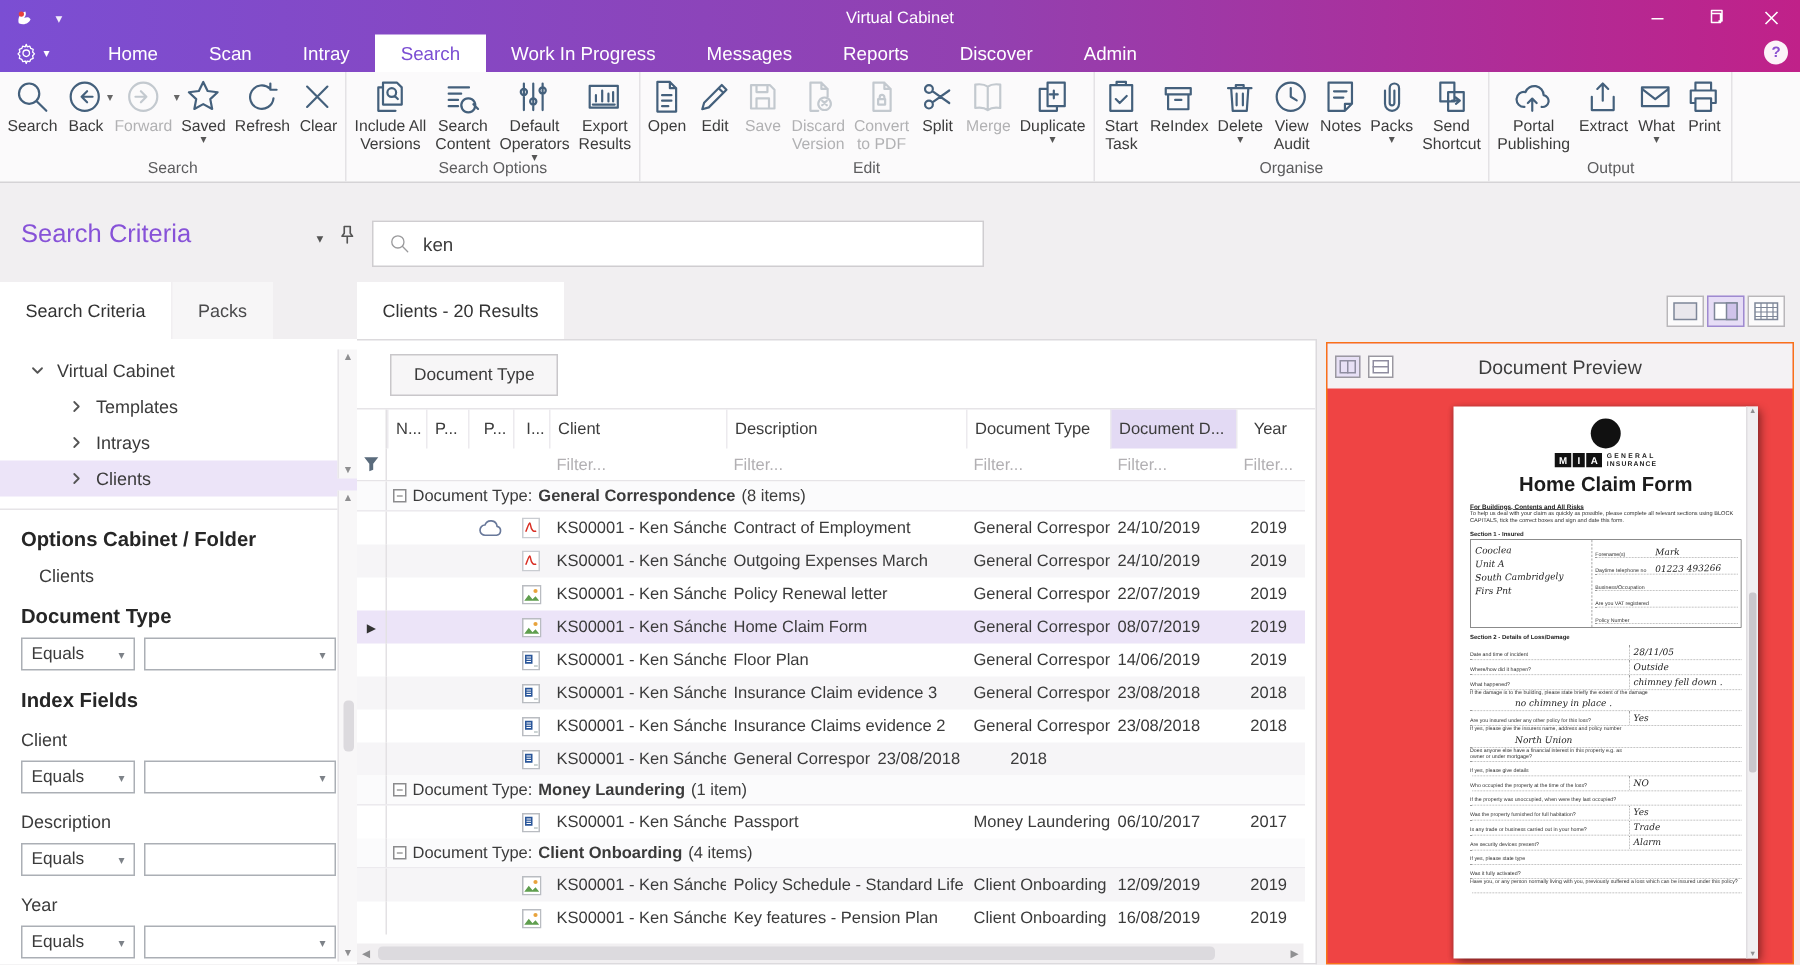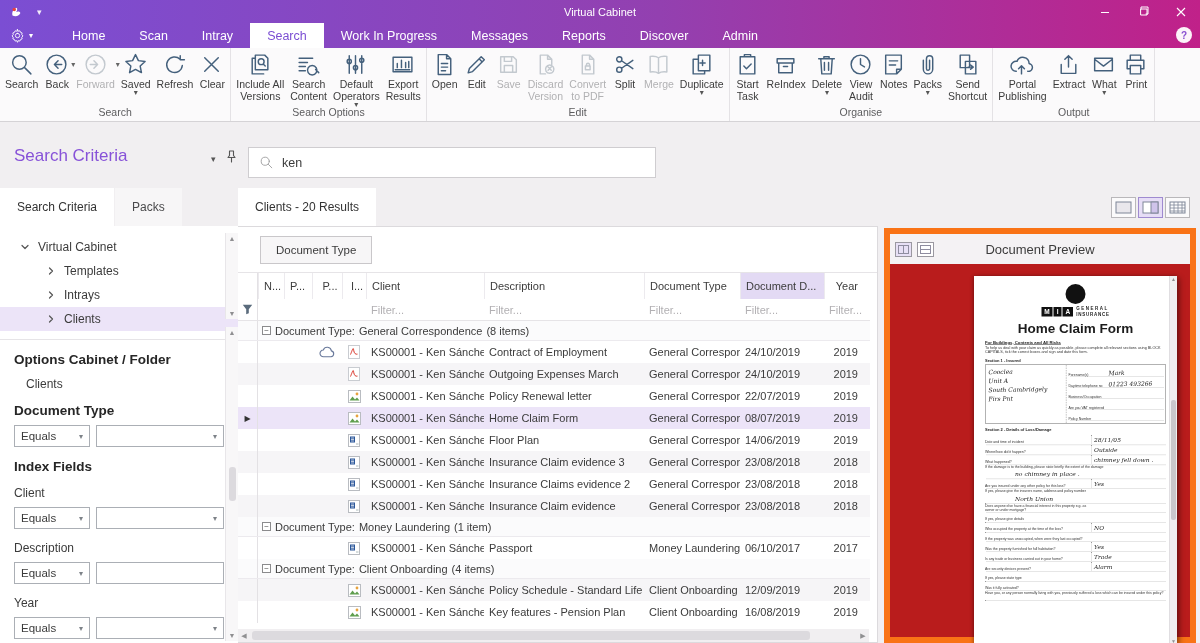--- a/index.html
+++ b/index.html
@@ -97,35 +97,35 @@
   .c-dtype { width:96px; padding-left:5px; } .c-ddate { width:84px; padding-left:5px; } .c-year { width:44px; justify-content:flex-end; padding-right:10px; }
   .hdr { height:26px; color:#3c3c3c; }
   .hdr .gcell { border-left:1px solid #eceaee; padding-left:5px; }
   .hdr .c-strip { border-left:none; }
   .hdr .sorted { background:#e3daf4; }
   .hdr .sortmark { font-size:8px; color:#444; margin-left:6px; }
   .filterrow { height:22px; border-bottom:1px solid #e6e4e7; color:#b2b0b3; }
   .grouprow { height:20px; background:#fbfbfc; border-bottom:1px solid #eceaee; }
   .grouprow .gtext { display:flex; align-items:center; gap:4px; padding-left:4px; }
   .collapse-box { width:9px; height:9px; border:1px solid #8b8b8d; font-size:8px; line-height:7px; text-align:center; color:#555; background:#fff; }
-  .grouprow b { font-weight:normal; }
+  .grouprow b { font-weight:bold; }
   .datarow.alt { background:#f6f5f7; }
   .datarow.selected { background:#ece4f8; }
   .rowptr { font-size:8px; color:#333; }
   .hscroll { position:absolute; left:0; right:8px; bottom:0; height:13px; background:#f1eff1; display:flex; align-items:center; }
   .hscroll .harrow { width:12px; text-align:center; font-size:7px; color:#909092; }
   .hscroll .htrack { flex:1; height:11px; position:relative; }
   .hscroll .hthumb { position:absolute; left:2px; top:1px; height:9px; width:92%; background:#dcdade; border-radius:3px; }
 
   
   .right-col { flex:1; position:relative; }
   .viewbar { height:38px; display:flex; align-items:center; justify-content:flex-end; padding-right:10px; gap:2px; }
   .vbtn { width:25px; height:21px; border:1px solid #b9b7ba; background:#fbfafb; display:flex; align-items:center; justify-content:center; }
   .vbtn.selected { background:#e6ddf6; border-color:#9f8ad0; }
-  .preview-card { position:absolute; left:4px; right:4px; top:40px; bottom:0; background:#b91c1c; border:6px solid #f97316; }
+  .preview-card { position:absolute; left:4px; right:4px; top:40px; bottom:0; background:#ef4444; border:1px solid #f97316; }
   .preview-hdr { height:30px; background:#f4f2f4; display:flex; align-items:center; position:relative; }
   .preview-title { position:absolute; left:0; right:0; text-align:center; font-size:13px; color:#3c3c3c; }
   .ptoggle { width:17px; height:15px; border:1px solid #9a98a0; background:#fff; margin-left:5px; position:relative; z-index:2; }
   .ptoggle.sel { background:#e7e0f5; }
   .ptoggle::after { content:""; position:absolute; inset:2px; border:1px solid #8f8da0; }
   .ptoggle.v::before { content:""; position:absolute; top:2px; bottom:2px; left:7px; width:1px; background:#8f8da0; }
   .ptoggle.h::before { content:""; position:absolute; left:2px; right:2px; top:6px; height:1px; background:#8f8da0; }
   .page { position:absolute; left:84px; top:42px; width:203px; height:368px; background:#fff;
           box-shadow:2px 2px 6px rgba(0,0,0,.45), -1px 0 3px rgba(0,0,0,.2); overflow:hidden; }
   .pscale { transform:scale(.5); transform-origin:0 0; width:406px; height:736px; padding:16px 22px; color:#1c1c1c; }
@@ -870,21 +870,20 @@
     <div class="gcell c-p2"></div>
     <div class="gcell c-i">
                 <svg width="12" height="13" viewBox="0 0 12 13">
                   <rect x=".5" y=".5" width="11" height="12" fill="#fff" stroke="#b9bcc1"></rect>
                   <rect x="2" y="2.5" width="5" height="6" fill="#2b579a"></rect>
                   <path d="M3 4h3M3 5.5h3M3 7h3" stroke="#fff" stroke-width=".7"></path>
                   <path d="M8 10h2.5" stroke="#9aa" stroke-width=".8"></path>
                 </svg>
               </div>
     <div class="gcell c-client">KS00001 - Ken Sánchez</div>
-    <div class="gcell c-desc">Insurance Claim evidence</div>
     <div class="gcell c-dtype">General Corresponde...</div>
     <div class="gcell c-ddate">23/08/2018</div>
     <div class="gcell c-year">2018</div>
   </div>
             <div class="grow grouprow">
     <div class="gcell c-strip"></div>
     <div class="gtext">
       <span class="collapse-box">−</span>
       <span>Document Type:</span>
       <b>Money Laundering</b>

